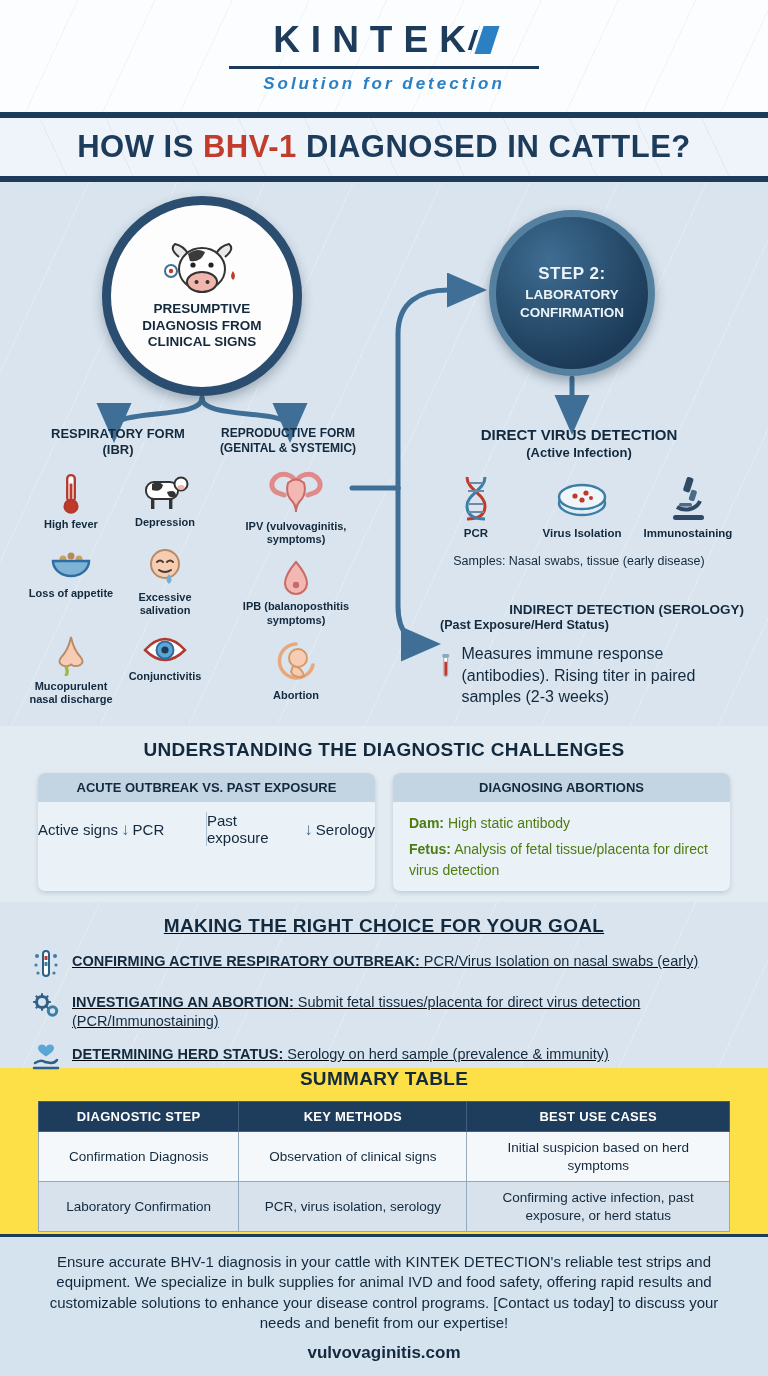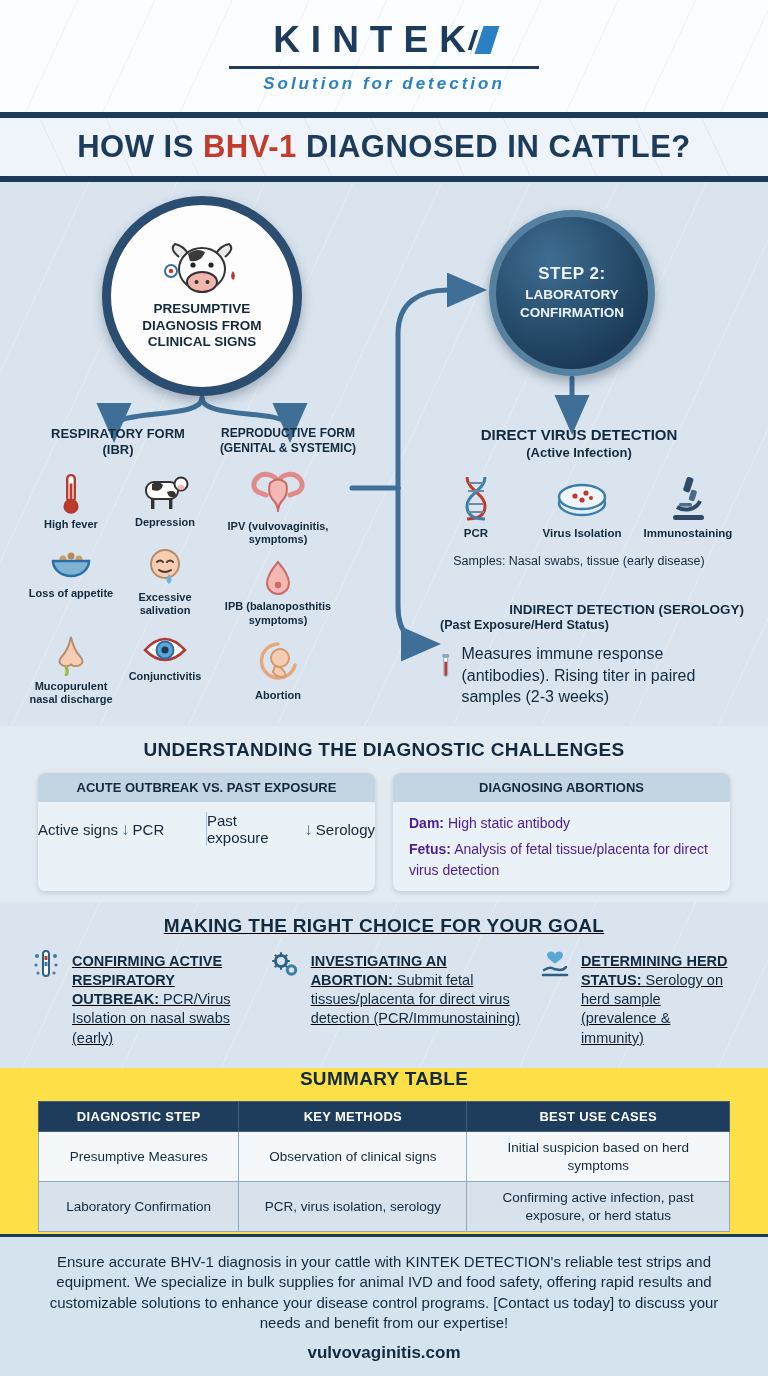--- a/index.html
+++ b/index.html
@@ -39,21 +39,21 @@
   .circle2 .t2 { width:116px; font-weight:bold; font-size:13.5px; line-height:1.3; margin-top:2px; }
 
   .col-head { position:absolute; text-align:center; font-weight:bold; color:#13293d; line-height:1.25; }
   .resp-head { left:28px; top:244px; width:180px; font-size:13px; }
   .repro-head { left:212px; top:244px; width:152px; font-size:12px; }
 
   .symptoms { position:absolute; left:26px; top:290px; width:184px; display:grid; grid-template-columns:1fr 1fr; row-gap:16px; column-gap:4px; }
   .symptom { display:flex; flex-direction:column; align-items:center; text-align:center; }
   .symptom .lbl, .repro-item .lbl { font-size:11px; font-weight:bold; color:#13293d; margin-top:4px; line-height:1.2; }
 
-  .repro-list { position:absolute; left:208px; top:288px; width:140px; display:flex; flex-direction:column; align-items:center; gap:14px; }
+  .repro-list { position:absolute; left:226px; top:288px; width:140px; display:flex; flex-direction:column; align-items:center; gap:14px; }
   .repro-item { display:flex; flex-direction:column; align-items:center; text-align:center; }
 
   .direct-head { position:absolute; left:418px; top:244px; width:322px; text-align:center; color:#13293d; line-height:1.25; }
   .direct-head .l1 { font-weight:bold; font-size:15px; }
   .direct-head .l2 { font-weight:bold; font-size:13px; }
   .methods { position:absolute; left:426px; top:292px; width:312px; display:flex; justify-content:space-between; }
   .method { display:flex; flex-direction:column; align-items:center; width:100px; }
   .method .lbl { font-size:11.5px; font-weight:bold; color:#13293d; margin-top:5px; }
   .samples { position:absolute; left:418px; top:372px; width:322px; text-align:center; font-size:12.5px; color:#13293d; }
 
@@ -67,28 +67,28 @@
   .challenges { height:176px; background:#e3ebf2; padding-top:13px; }
   .sec-title { text-align:center; font-size:19px; font-weight:bold; color:#13293d; letter-spacing:.3px; }
   .chal-boxes { display:flex; gap:18px; padding:0 38px; margin-top:12px; }
   .chal-box { flex:1; background:#eaf1f7; border-radius:7px; overflow:hidden; box-shadow:0 2px 5px rgba(30,60,90,.18); }
   .chal-box .hd { background:#c3d4e2; color:#13293d; font-weight:bold; font-size:13px; text-align:center; padding:7px 4px; }
   .vs-body { display:flex; padding:10px 0 12px; }
   .vs-col { flex:1; display:flex; flex-direction:row; align-items:center; gap:3px; }
   .vs-col:first-child { border-right:1px solid #a9bfd2; }
   .vs-top, .vs-bottom { font-size:15px; color:#13293d; }
   .down-arrow { color:#3f6f96; font-weight:bold; font-size:17px; line-height:1; }
-  .ab-body { padding:11px 16px; font-size:14px; color:#4c1d95; line-height:1.45; }
+  .ab-body { padding:11px 16px; font-size:14px; color:#4d7c0f; line-height:1.45; }
   .ab-body b { font-weight:bold; }
   .ab-line + .ab-line { margin-top:6px; }
 
   
   .choices { height:166px; background:#d9e4ee; padding-top:13px;
              background-image: repeating-linear-gradient(115deg, rgba(255,255,255,.25) 0 1px, transparent 1px 90px); text-decoration: underline; }
-  .choice-list { width:706px; margin:12px auto 0; display:flex; flex-direction:row; gap:11px; }
+  .choice-list { width:706px; margin:12px auto 0; display:flex; flex-direction:column; gap:11px; }
   .choice { display:flex; gap:11px; align-items:flex-start; }
   .choice .ic { flex:0 0 30px; }
   .choice p { font-size:14.5px; color:#13293d; line-height:1.32; padding-top:3px; }
   .choice b { font-weight:bold; }
 
   
   .summary { height:166px; background:#fde047; }
   table.sum { width:692px; margin:11px auto 0; border-collapse:collapse; }
   table.sum th { background:#1e3d5c; color:#fff; font-size:13px; font-weight:bold; padding:7px 6px; border:1px solid #41607e; letter-spacing:.3px; }
   table.sum td { font-size:13.5px; color:#13293d; text-align:center; padding:7px 10px; border:1px solid #93aabd; line-height:1.3; }
@@ -377,21 +377,21 @@
     <table class="sum">
       <thead>
         <tr>
           <th class="col-step">DIAGNOSTIC STEP</th>
           <th class="col-meth">KEY METHODS</th>
           <th class="col-use">BEST USE CASES</th>
         </tr>
       </thead>
       <tbody>
         <tr class="r0">
-          <td>Presumptive Measures</td>
+          <td>Confirmation Diagnosis</td>
           <td>Observation of clinical signs</td>
           <td>Initial suspicion based on herd symptoms</td>
         </tr>
         <tr class="r1">
           <td>Laboratory Confirmation</td>
           <td>PCR, virus isolation, serology</td>
           <td>Confirming active infection, past exposure, or herd status</td>
         </tr>
       </tbody>
     </table>

